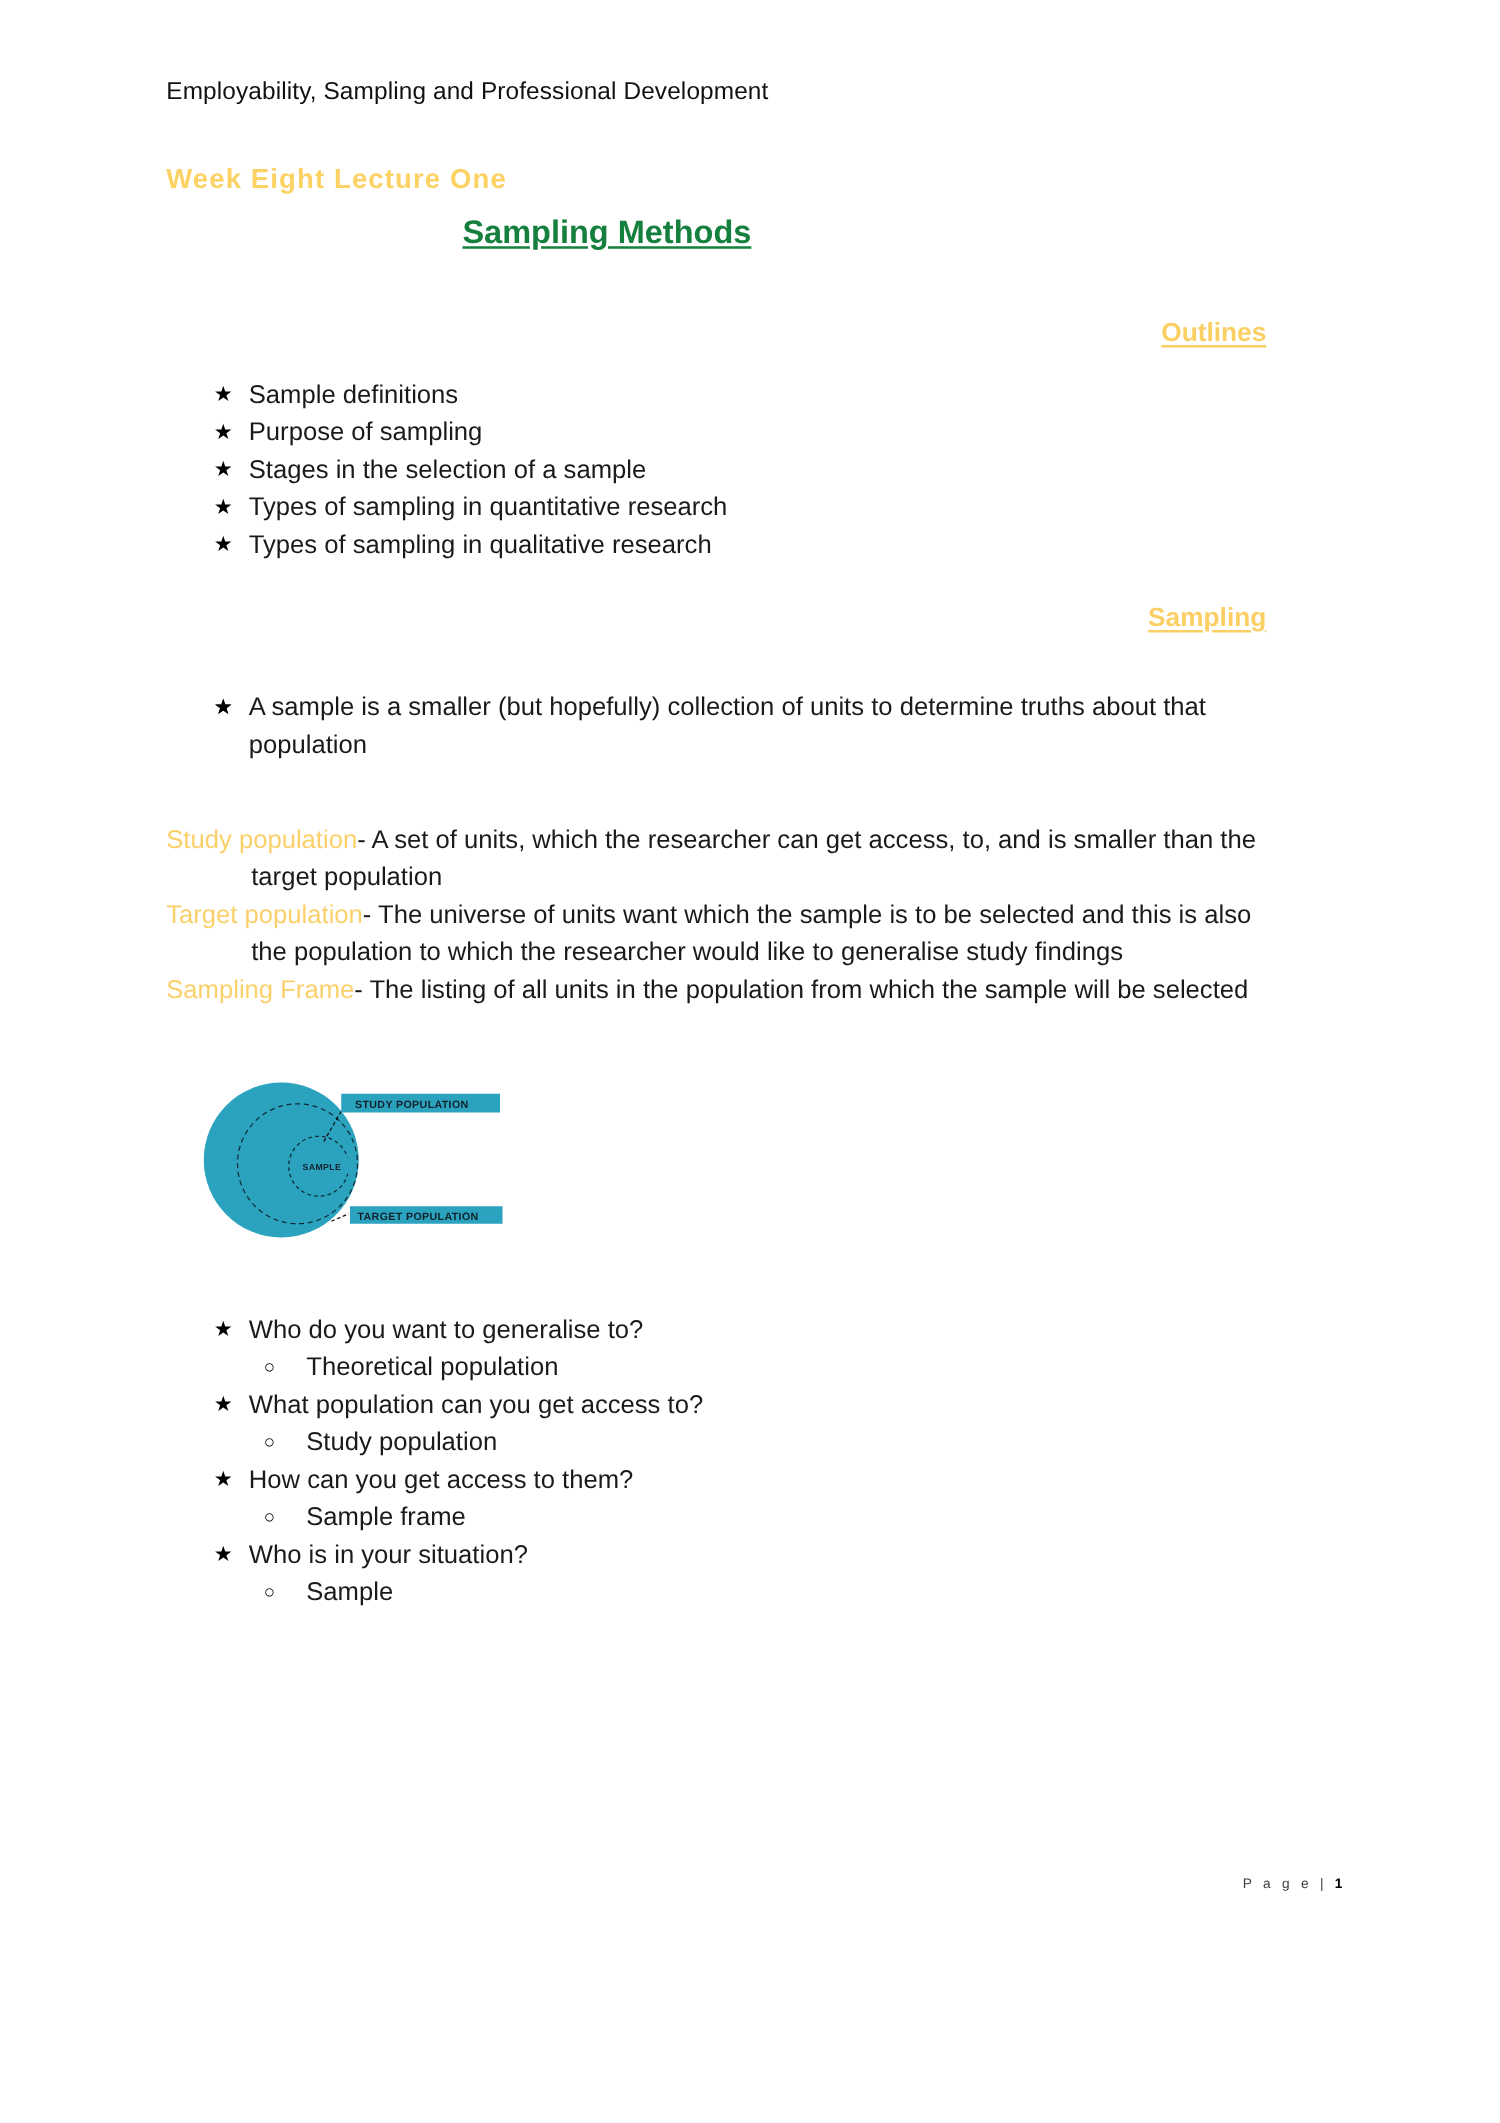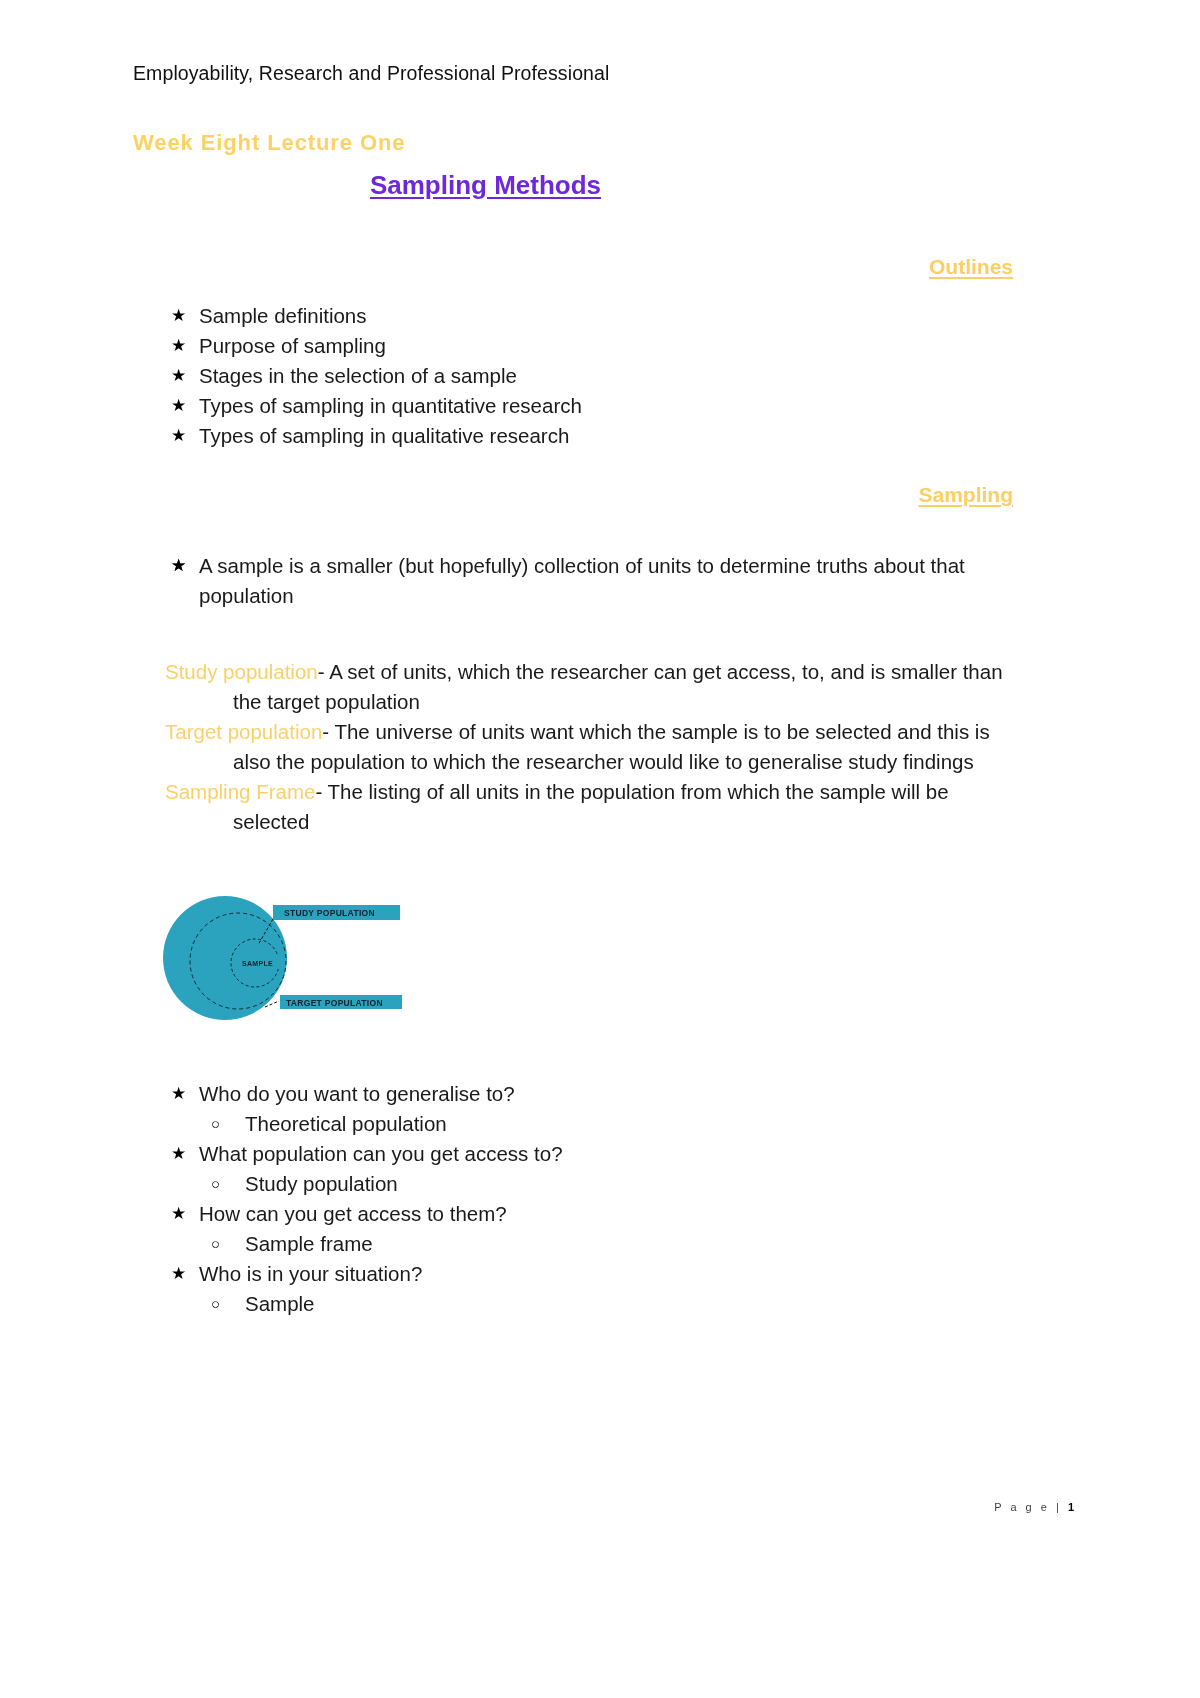--- a/index.html
+++ b/index.html
@@ -37,21 +37,21 @@
     font-weight: bold;
     color: #FCD265;
     letter-spacing: 0.9px;
     margin-bottom: 14px;
   }
 
   .doc-title {
     text-align: center;
     font-size: 26px;
     font-weight: bold;
-    color: #6d28d9;
+    color: #15803d;
     text-decoration: underline;
     text-underline-offset: 3px;
     margin: 0 0 54px 0;
     padding-right: 175px;
   }
 
   .section-head {
     font-size: 21px;
     color: #FBCF63;
     text-decoration: underline;
@@ -105,21 +105,20 @@
     line-height: 30px;
     color: #000;
   }
 
   .gap-sm { height: 22px; }
   .gap-md { height: 32px; }
   .gap-lg { height: 46px; }
 
   .def-block {
     margin-top: 0;
-    margin-left: 32px;
   }
   .def-para {
     font-size: 20.5px;
     line-height: 30px;
     padding-left: 68px;
     text-indent: -68px;
     color: #1a1a1a;
     margin: 0;
   }
   .def-term {
@@ -147,21 +146,21 @@
     font-weight: bold;
     color: #000;
   }
 </style>
 </head>
 <body>
 
 <div class="page">
   <div class="content">
 
-    <div class="doc-header">Employability, Research and Professional Professional</div>
+    <div class="doc-header">Employability, Sampling and Professional Development</div>
 
     <div class="week-label">Week Eight Lecture One</div>
 
     <h1 class="doc-title">Sampling Methods</h1>
 
     <h2 class="section-head">Outlines</h2>
 
     <ul class="star-list tight">
       <li>
         <span class="star-marker">★</span>

